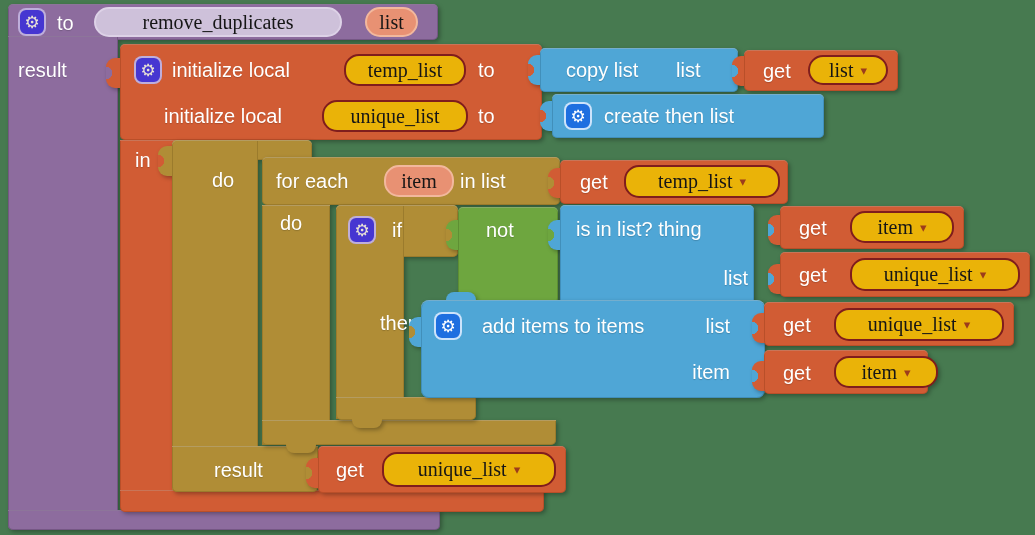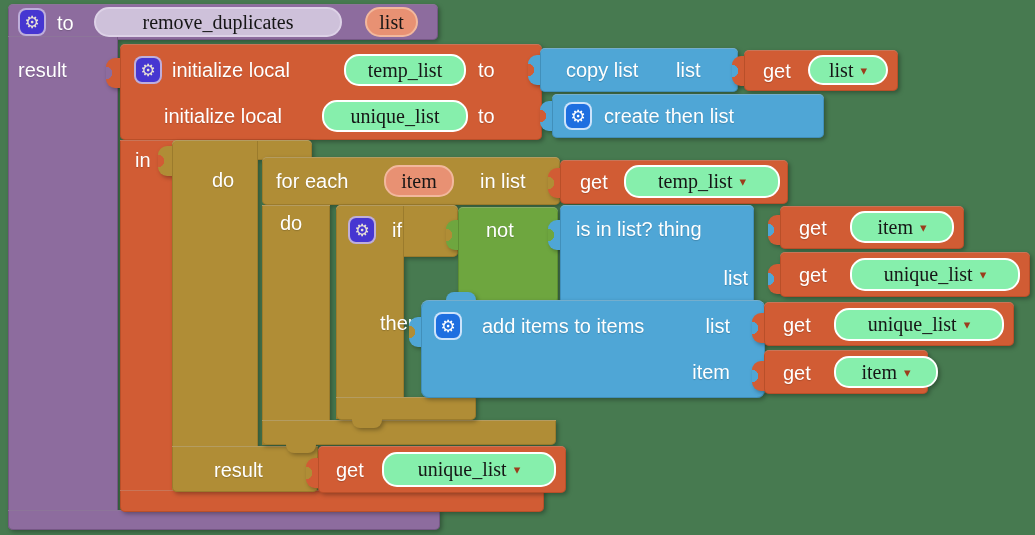--- a/index.html
+++ b/index.html
@@ -11,21 +11,21 @@
   .orange{background:#d15c34;box-shadow:inset 0 1px 0 rgba(255,255,255,.22), inset 0 0 0 1px rgba(140,55,22,.35);}
   .gold{background:#b08d36;box-shadow:inset 0 1px 0 rgba(255,255,255,.25), inset 0 0 0 1px rgba(118,91,26,.35);}
   .green{background:#6ea63f;box-shadow:inset 0 1px 0 rgba(255,255,255,.25), inset 0 0 0 1px rgba(70,110,35,.4);}
   .blue{background:#4fa6d6;box-shadow:inset 0 1px 0 rgba(255,255,255,.28), inset 0 0 0 1px rgba(45,110,145,.4);}
   .r5{border-radius:5px;} .r8{border-radius:8px;}
   .lbl{position:absolute;color:#fff;font-size:20px;line-height:24px;white-space:nowrap;
        text-shadow:0 1px 1px rgba(0,0,0,.18);}
   .lbl.right{transform:translateX(-100%);}
   .field{position:absolute;display:flex;align-items:center;justify-content:center;gap:7px;
          border-radius:15px;font-size:20px;color:#161616;white-space:nowrap;box-sizing:border-box;font-family:Liberation Serif, serif;}
-  .f-salmon{background:#86efac;border:2px solid #ffffff;}
+  .f-salmon{background:#eab308;border:2px solid #7f1d1d;}
   .f-pill{background:#e89173;border:2px solid #f2b89d;}
   .f-lav{background:#cec1da;border:2px solid #ddd2e7;}
   .dd{color:#9c3c1c;font-size:13px;line-height:13px;}
   .gear{position:absolute;width:28px;height:28px;border-radius:8px;display:flex;align-items:center;
         justify-content:center;font-size:17px;box-sizing:border-box;}
   .g-indigo{background:#4636d1;color:#e9e2d6;border:2px solid rgba(255,240,225,.65);}
   .g-blue{background:#1e6fe0;color:#fff;border:2px solid rgba(235,248,255,.85);}
   .plug{position:absolute;width:14px;height:30px;border-radius:9px 0 0 9px;
         background:radial-gradient(circle at 0px 15px, var(--h) 6px, var(--p) 6.5px);}
   .nub{position:absolute;height:9px;border-radius:0 0 8px 8px;background:#b08d36;}
@@ -111,21 +111,21 @@
 
   <div class="grp">
     <div class="part gold r5" style="left:262px;top:157px;width:298px;height:48px;"></div>
     <div class="part gold" style="left:262px;top:205px;width:68px;height:240px;"></div>
     <div class="part gold" style="left:262px;top:420px;width:294px;height:25px;border-radius:0 0 5px 5px;"></div>
     <div class="nub" style="left:286px;top:444px;width:30px;"></div>
     <span class="lbl" style="left:276px;top:169px;">for each</span>
     <div class="field f-pill" style="left:384px;top:165px;width:70px;height:32px;">
         <span>item</span>
       </div>
-    <span class="lbl" style="left:480px;top:169px;">in list</span>
+    <span class="lbl" style="left:460px;top:169px;">in list</span>
     <span class="lbl" style="left:280px;top:211px;">do</span>
   </div>
 
   <div class="grp">
     <div class="plug" style="left:548px;top:168px;--p:#d15c34;--h:#b08d36;"></div>
     <div class="part orange r5" style="left:560px;top:160px;width:228px;height:44px;"></div>
     <span class="lbl" style="left:580px;top:170px;">get</span>
     <div class="field f-salmon" style="left:624px;top:165px;width:156px;height:33px;">
         <span>temp_list</span>
         <span class="dd">▾</span>

